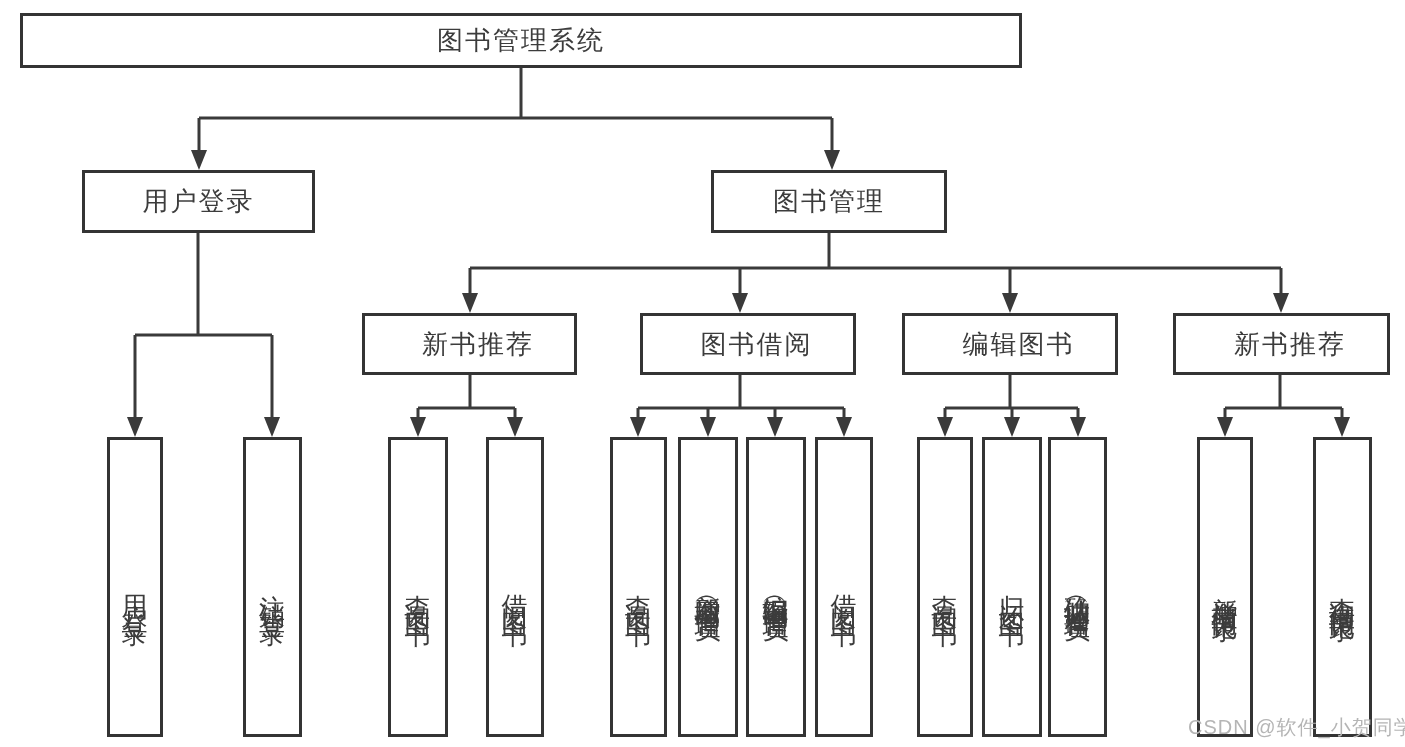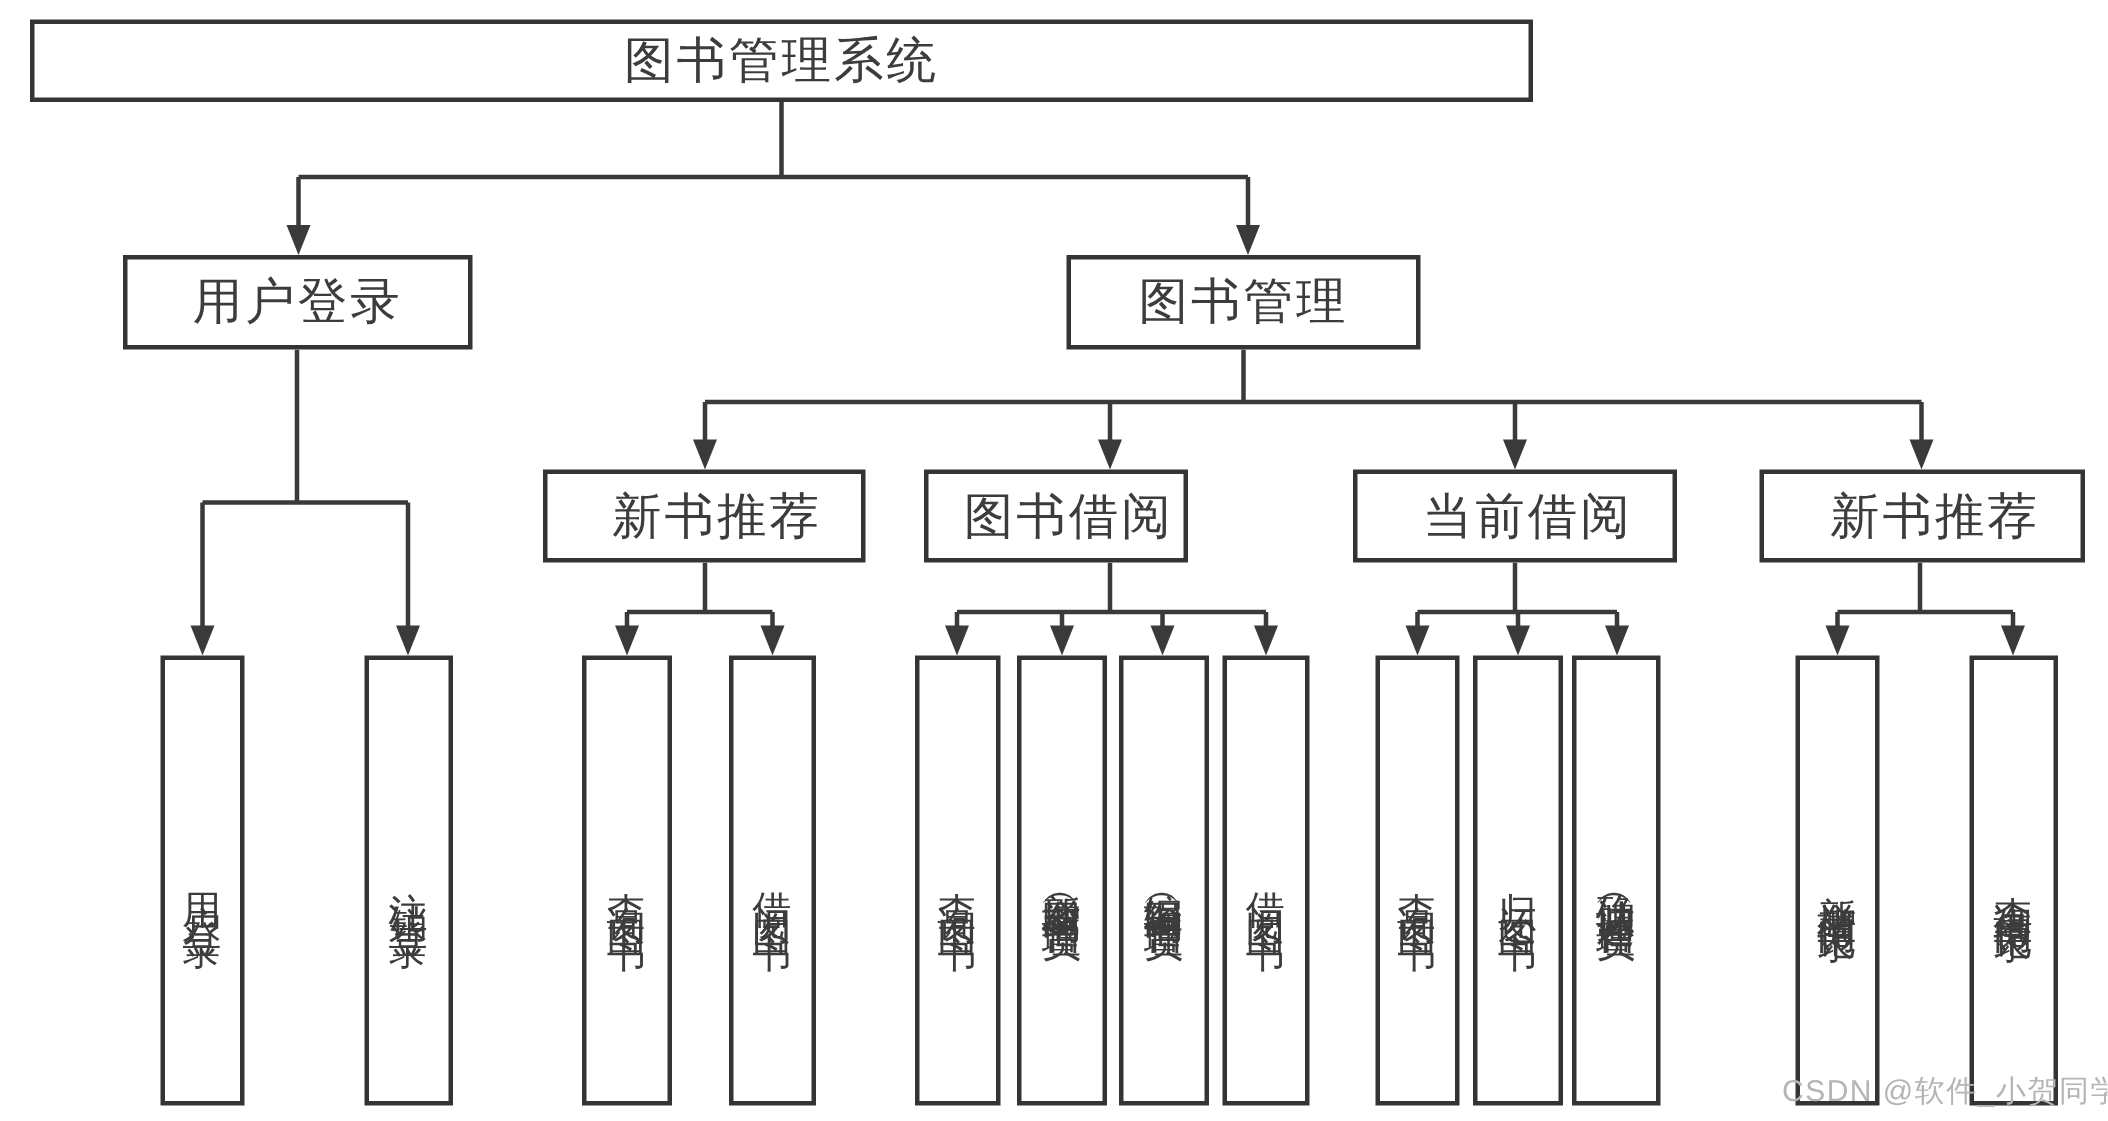--- a/index.html
+++ b/index.html
@@ -25,21 +25,21 @@
     position: absolute;
     box-sizing: border-box;
     border: 3px solid #343434;
     background: #ffffff;
     display: flex;
     align-items: center;
     justify-content: center;
     color: #3c3c3c;
   }
   .hlabel {
-    font-size: 33px;
+    font-size: 26px;
     letter-spacing: 2px;
     white-space: nowrap;
   }
   .root  { left: 20px;  top: 13px;  width: 1002px; height: 55px; }
   .lvl1a { left: 82px;  top: 170px; width: 233px;  height: 63px; }
   .lvl1b { left: 711px; top: 170px; width: 236px;  height: 63px; font-family: Liberation Mono, monospace; }
   .lvl2  { top: 313px; height: 62px; padding-left: 17px; }
   .leaf  { top: 437px; height: 300px; border-width: 3px; }
   .vtext {
     writing-mode: vertical-rl;
@@ -120,25 +120,25 @@
   <div class="box lvl1a">
     <span class="hlabel">用户登录</span>
   </div>
   <div class="box lvl1b">
     <span class="hlabel">图书管理</span>
   </div>
 
   <div class="box lvl2" style="left:362px;width:215px">
     <span class="hlabel">新书推荐</span>
   </div>
-  <div class="box lvl2" style="left:616px;width:176px">
+  <div class="box lvl2" style="left:640px;width:216px">
     <span class="hlabel">图书借阅</span>
   </div>
   <div class="box lvl2" style="left:902px;width:216px">
-    <span class="hlabel">当前借阅</span>
+    <span class="hlabel">编辑图书</span>
   </div>
   <div class="box lvl2" style="left:1173px;width:217px">
     <span class="hlabel">新书推荐</span>
   </div>
 
   <div class="box leaf" style="left:107px;width:56px">
     <span class="vtext len4">用户登录</span>
   </div>
   <div class="box leaf" style="left:243px;width:59px">
     <span class="vtext len4">注销登录</span>

